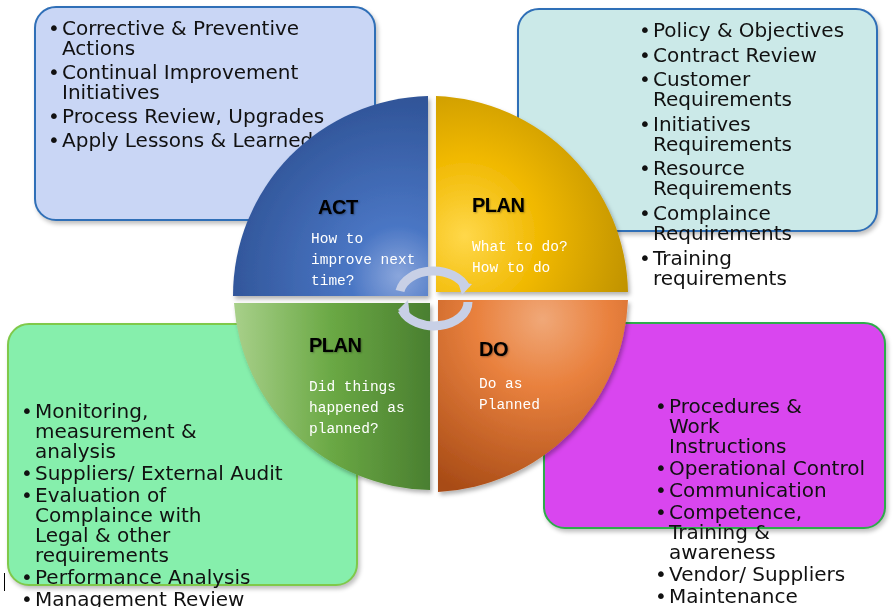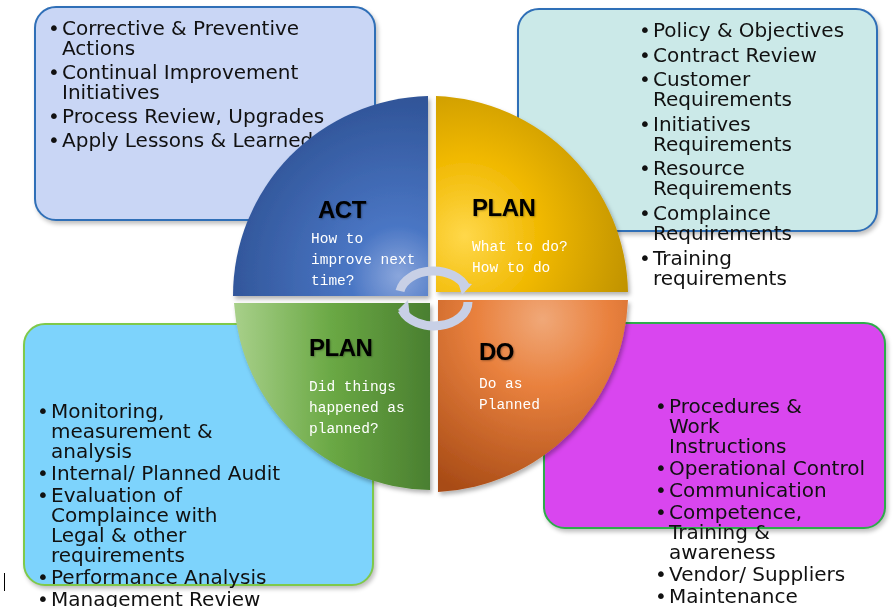--- a/index.html
+++ b/index.html
@@ -6,26 +6,26 @@
   body { width:894px; height:607px; position:relative; overflow:hidden;
          font-family: "DejaVu Sans", "Liberation Sans", sans-serif; }
   .box { position:absolute; border-radius:22px; box-sizing:border-box;
          box-shadow: 2px 3px 4px rgba(0,0,0,0.25); }
   .box ul { margin:0; padding:0; list-style:none; }
   .box li { position:relative; padding-left:14px; font-size:20px; line-height:20px; color:#111; margin-bottom:4px; }
   .box li::before { content:"•"; position:absolute; left:0; top:0; }
   #act-box { left:34px; top:6px; width:342px; height:215px; background:#c9d6f5; border:2px solid #2f6fb7; padding:10px 12px; }
   #plan-box { left:517px; top:8px; width:361px; height:224px; background:#cbe9e8; border:2px solid #2f6fb7; padding:10px 12px 0 120px; }
   #plan-box li { margin-bottom:4.6px; }
-  #check-box { left:23px; top:323px; width:351px; height:263px; background:#7dd3fc; border:2px solid #7fc94a; padding:76px 8px 16px 12px; }
+  #check-box { left:7px; top:323px; width:351px; height:263px; background:#86efac; border:2px solid #7fc94a; padding:76px 8px 16px 12px; }
   #check-box li { margin-bottom:2px; }
   #do-box { left:543px; top:322px; width:343px; height:207px; background:#d946ef; border:2px solid #2eab4a; padding:72px 8px 0 110px; }
   #do-box li { margin-bottom:2px; }
   svg#pdca { position:absolute; left:0; top:0; }
-  .q-title { position:absolute; font-weight:bold; font-size:24px; color:#000; letter-spacing:-0.5px; text-shadow:1px 1px 2px rgba(0,0,0,0.3); font-family:"Liberation Sans","DejaVu Sans",sans-serif; }
+  .q-title { position:absolute; font-weight:bold; font-size:20px; color:#000; letter-spacing:-0.5px; text-shadow:1px 1px 2px rgba(0,0,0,0.3); font-family:"Liberation Sans","DejaVu Sans",sans-serif; }
   .q-sub { position:absolute; font-size:14.5px; line-height:21px; color:#ffffff; white-space:pre-line;font-family:Liberation Mono, monospace; }
   .cursor { position:absolute; left:4px; top:573px; width:1px; height:18px; background:#000; }
 </style>
 </head>
 <body>
 
 <div id="act-box" class="box">
   <ul>
     <li>Corrective &amp; Preventive Actions</li>
     <li>Continual Improvement Initiatives</li>
@@ -42,21 +42,21 @@
     <li>Initiatives Requirements</li>
     <li>Resource Requirements</li>
     <li>Complaince Requirements</li>
     <li>Training requirements</li>
   </ul>
 </div>
 
 <div id="check-box" class="box">
   <ul>
     <li style="width:215px">Monitoring, measurement &amp; analysis</li>
-    <li>Internal/ Planned Audit</li>
+    <li>Suppliers/ External Audit</li>
     <li style="width:205px">Evaluation of Complaince with Legal &amp; other requirements</li>
     <li>Performance Analysis</li>
     <li>Management Review</li>
   </ul>
 </div>
 
 <div id="do-box" class="box">
   <ul>
     <li style="width:170px">Procedures &amp; Work Instructions</li>
     <li>Operational Control</li>

